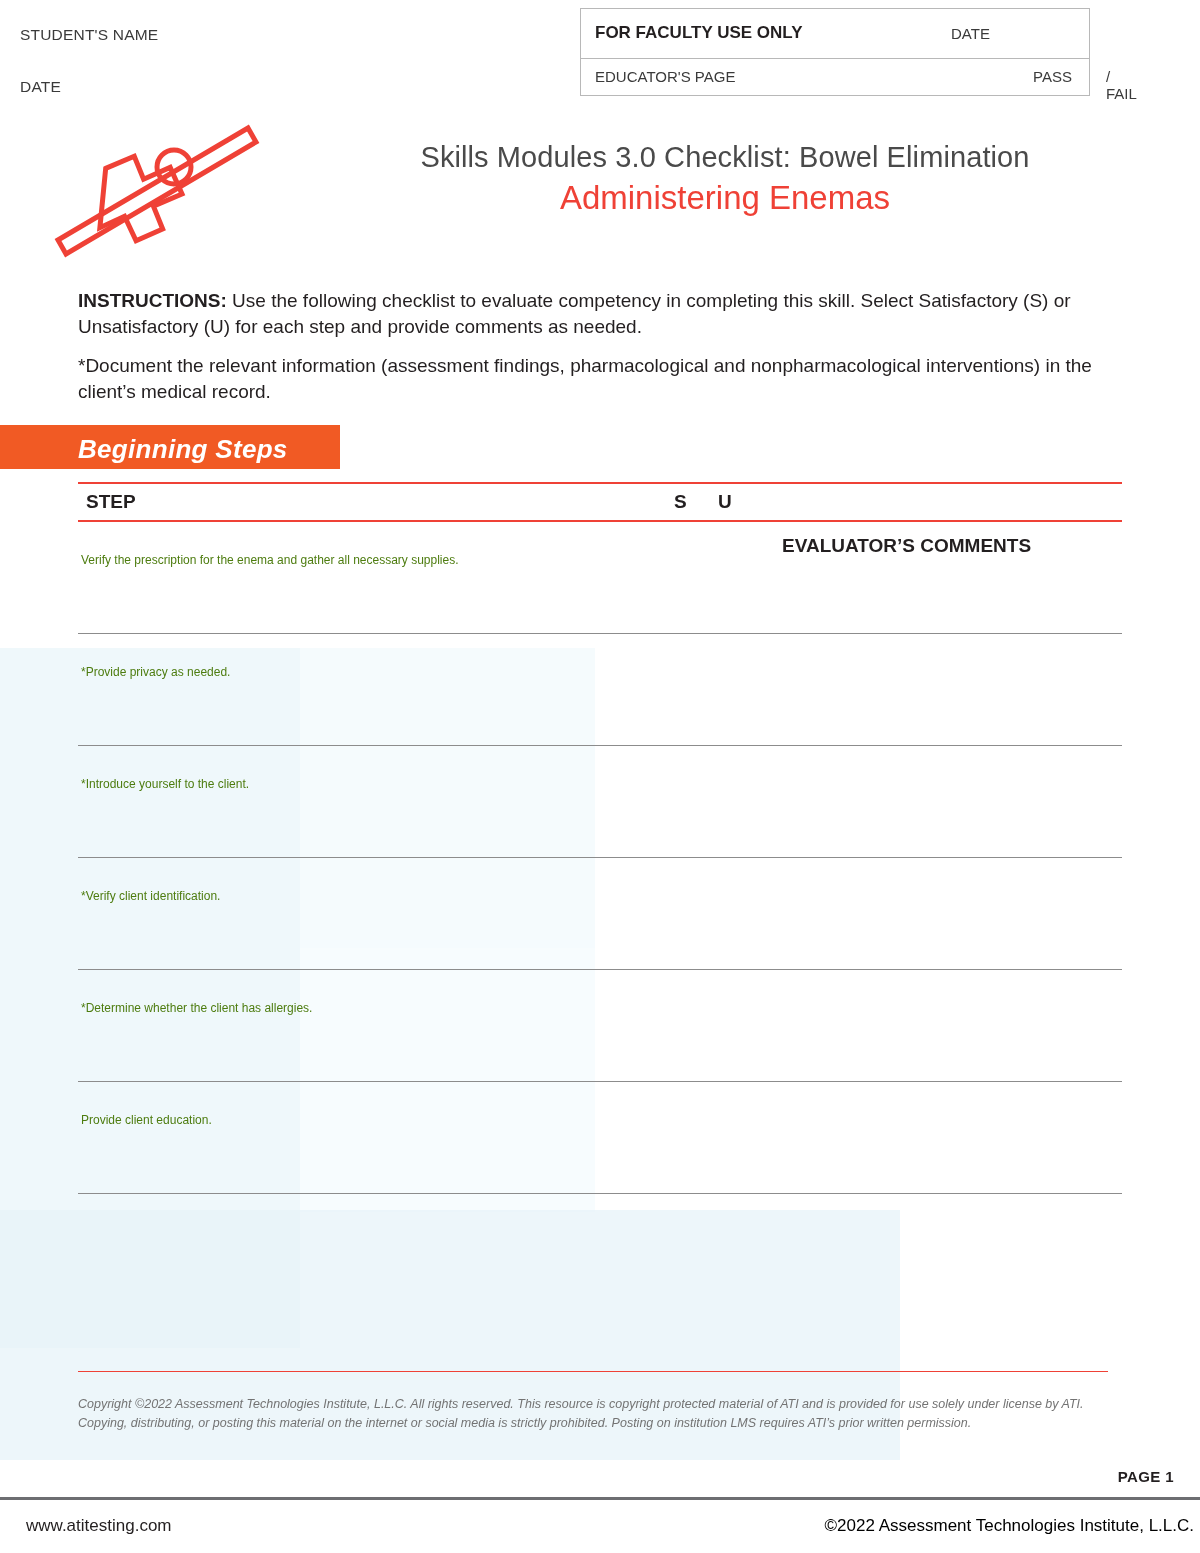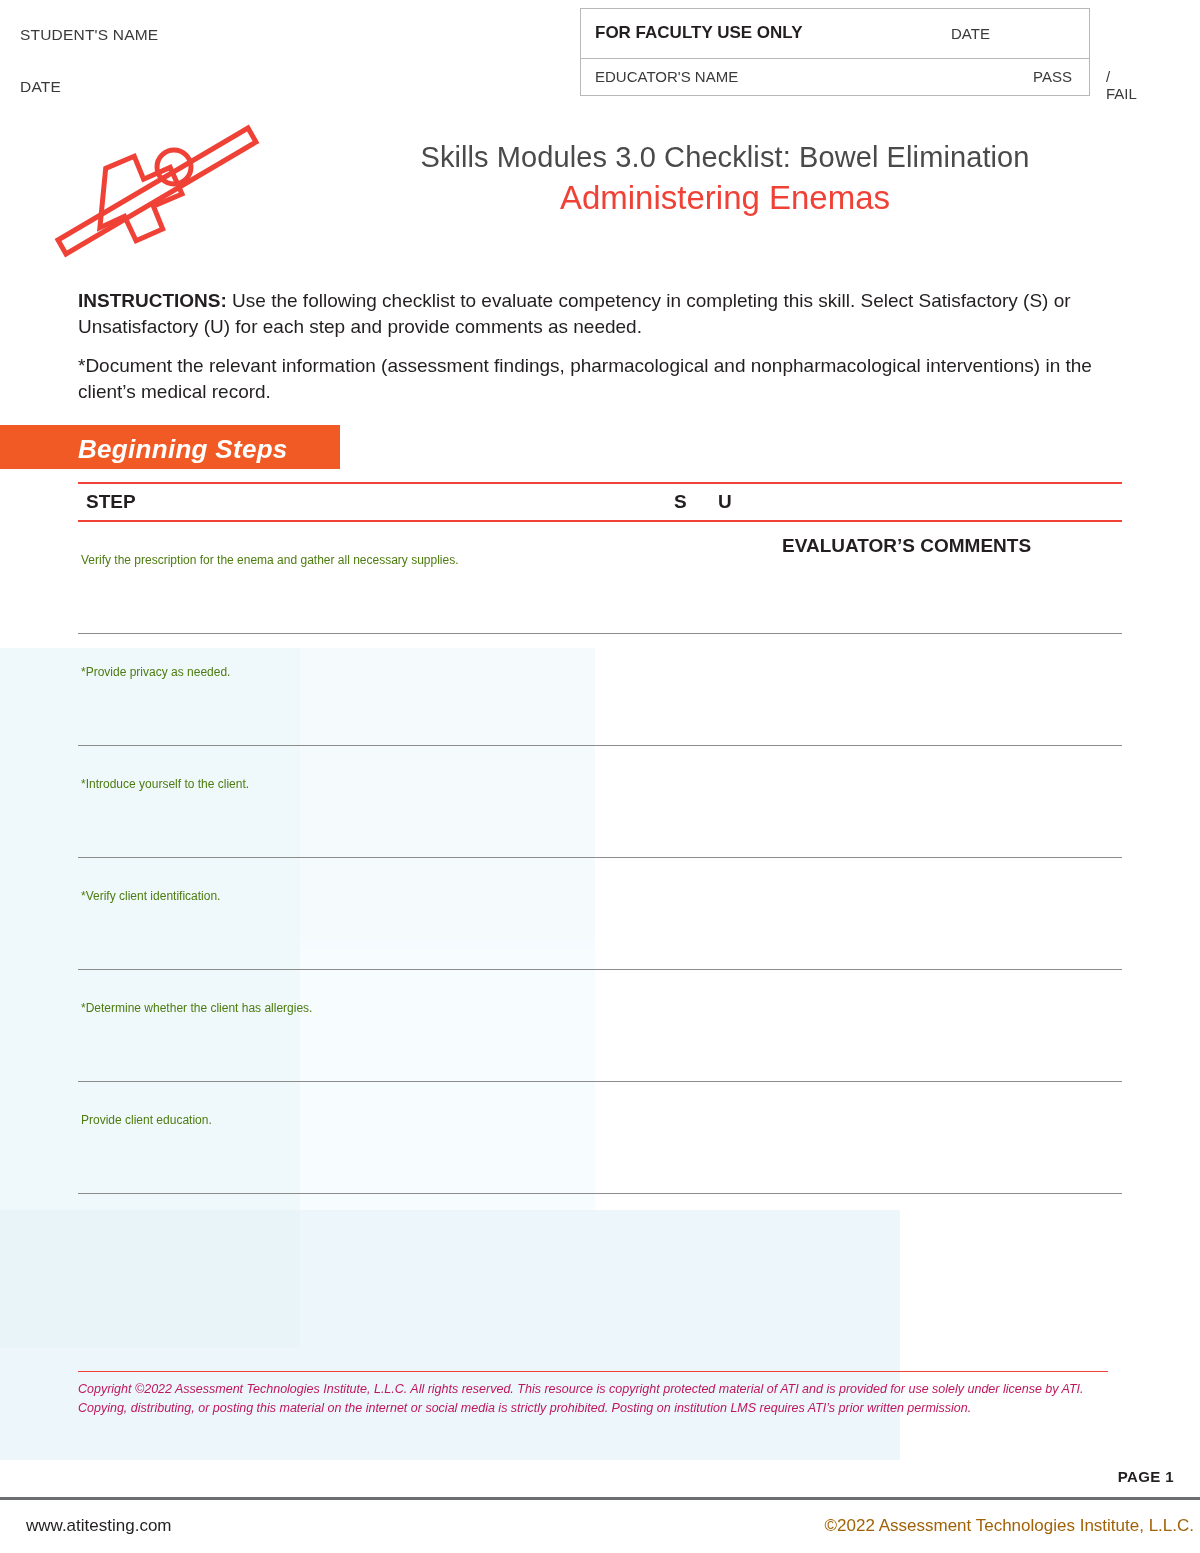--- a/index.html
+++ b/index.html
@@ -199,23 +199,23 @@
 
   
   .copyright {
     position: absolute;
     left: 78px;
     top: 1371px;
     width: 1030px;
     font-size: 12.5px;
     font-style: italic;
     line-height: 1.55;
-    color: #be185d;
+    color: #737373;
     border-top: 1px solid #ef4136;
-    padding-top: 8px;
+    padding-top: 23px;
   }
   .page-num {
     position: absolute;
     right: 26px;
     top: 1468px;
     font-size: 15px;
     font-weight: bold;
     letter-spacing: .4px;
     color: #231f20;
   }
@@ -236,21 +236,21 @@
     left: 26px;
     top: 16px;
     font-size: 17px;
     color: #231f20;
   }
   .footer-right {
     position: absolute;
     right: 6px;
     top: 16px;
     font-size: 17px;
-    color: #a16207;
+    color: #000000;
   }
 </style>
 </head>
 <body>
 
 <div class="page">
 
   <div class="tint tint-a"></div>
   <div class="tint tint-b"></div>
   <div class="tint tint-d"></div>
@@ -260,21 +260,21 @@
     <div class="field">STUDENT'S NAME</div>
     <div class="field">DATE</div>
   </div>
 
   <div class="faculty-box">
     <div class="faculty-row-1">
       <div class="faculty-title">FOR FACULTY USE ONLY</div>
       <div class="faculty-date">DATE</div>
     </div>
     <div class="faculty-row-2">
-      <div class="educator-name">EDUCATOR'S NAME</div>
+      <div class="educator-name">EDUCATOR'S PAGE</div>
       <div class="pass">PASS</div>
       <div class="fail">/ FAIL</div>
     </div>
   </div>
 
   <div class="logo">
     <svg width="210" height="155" viewBox="0 0 210 155">
       <g stroke="#ef4136" stroke-width="5" fill="none">
 
         <path d="M6 128 L 196 16 L 204 30 L 14 142 Z"></path>

